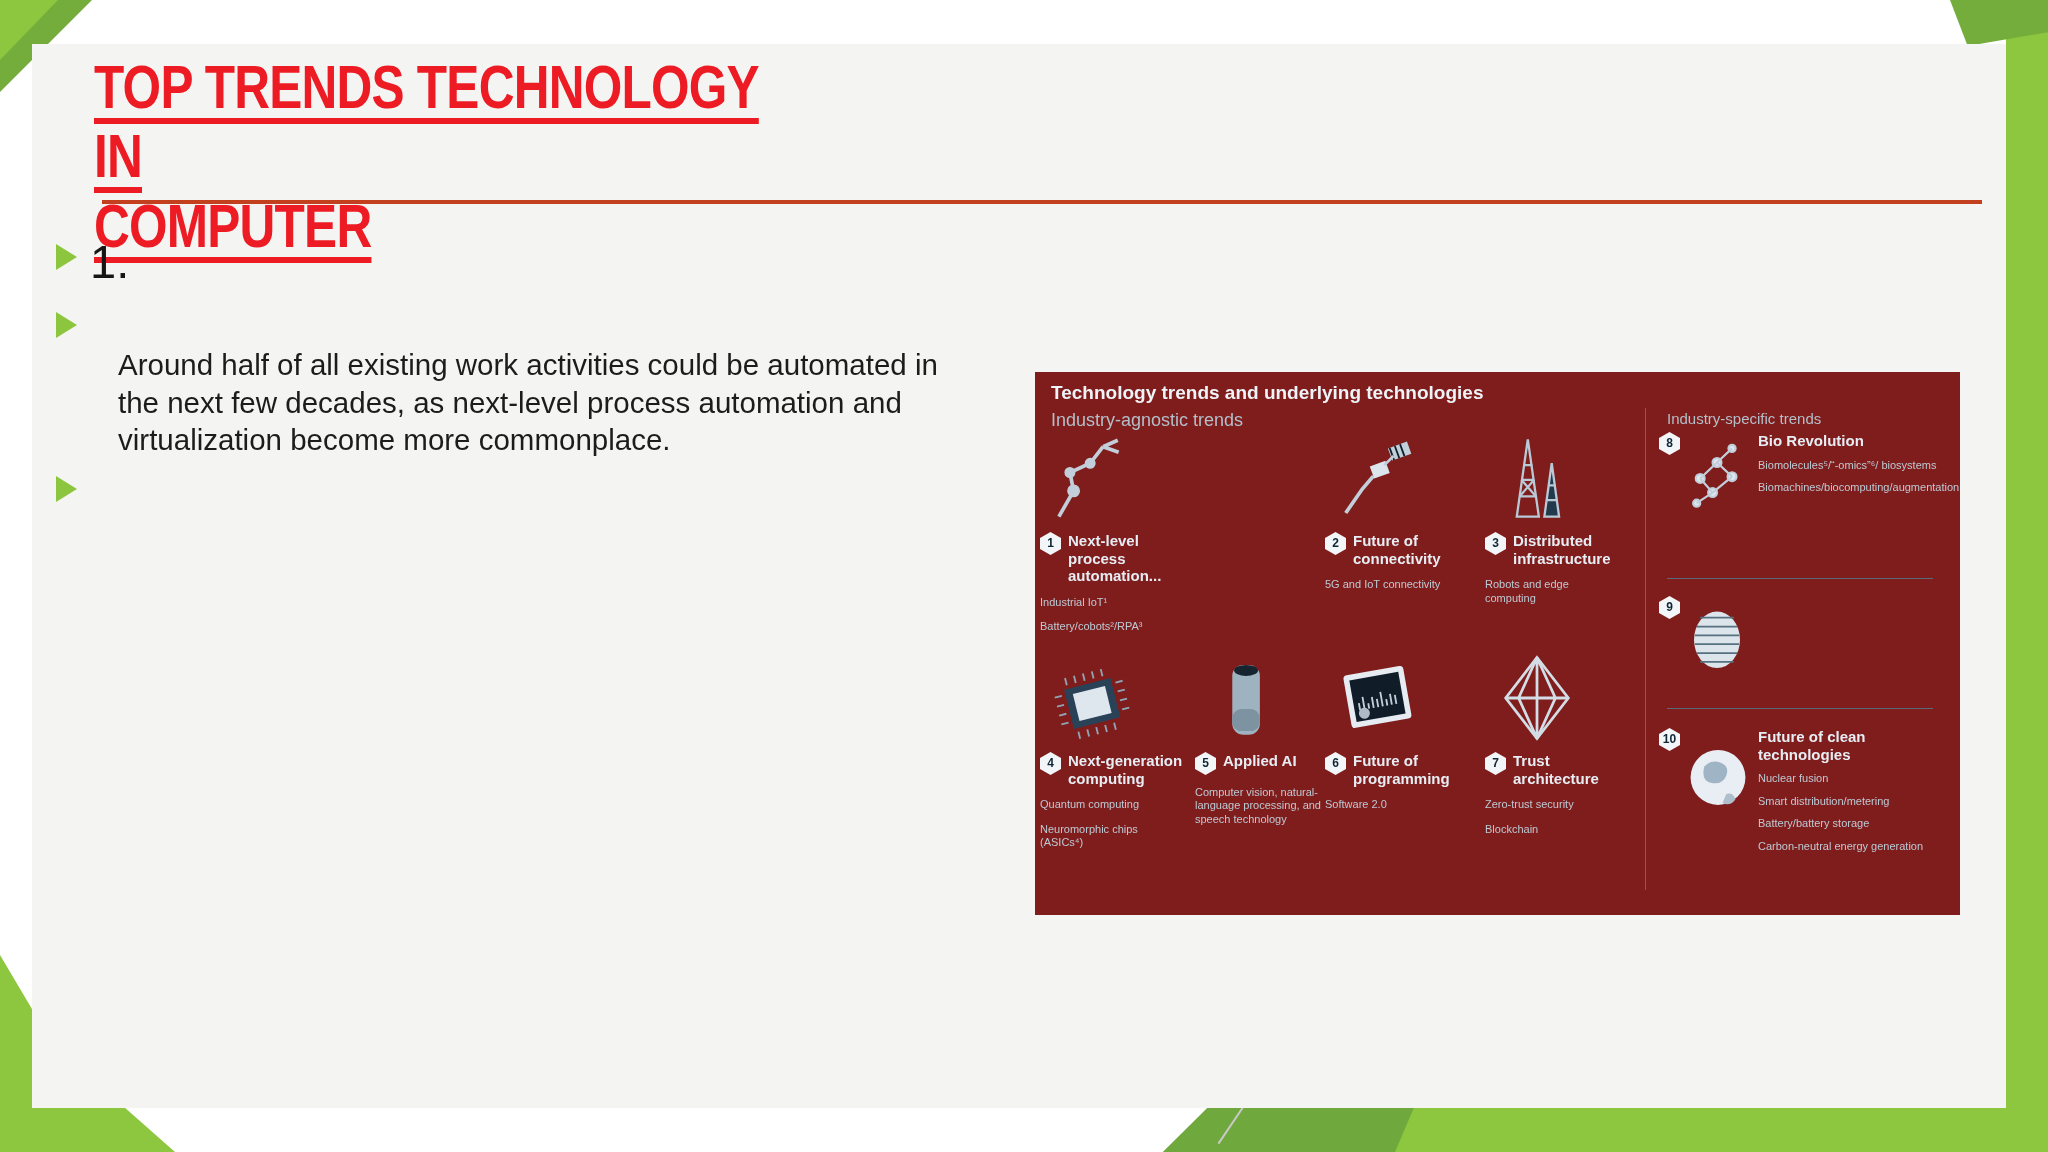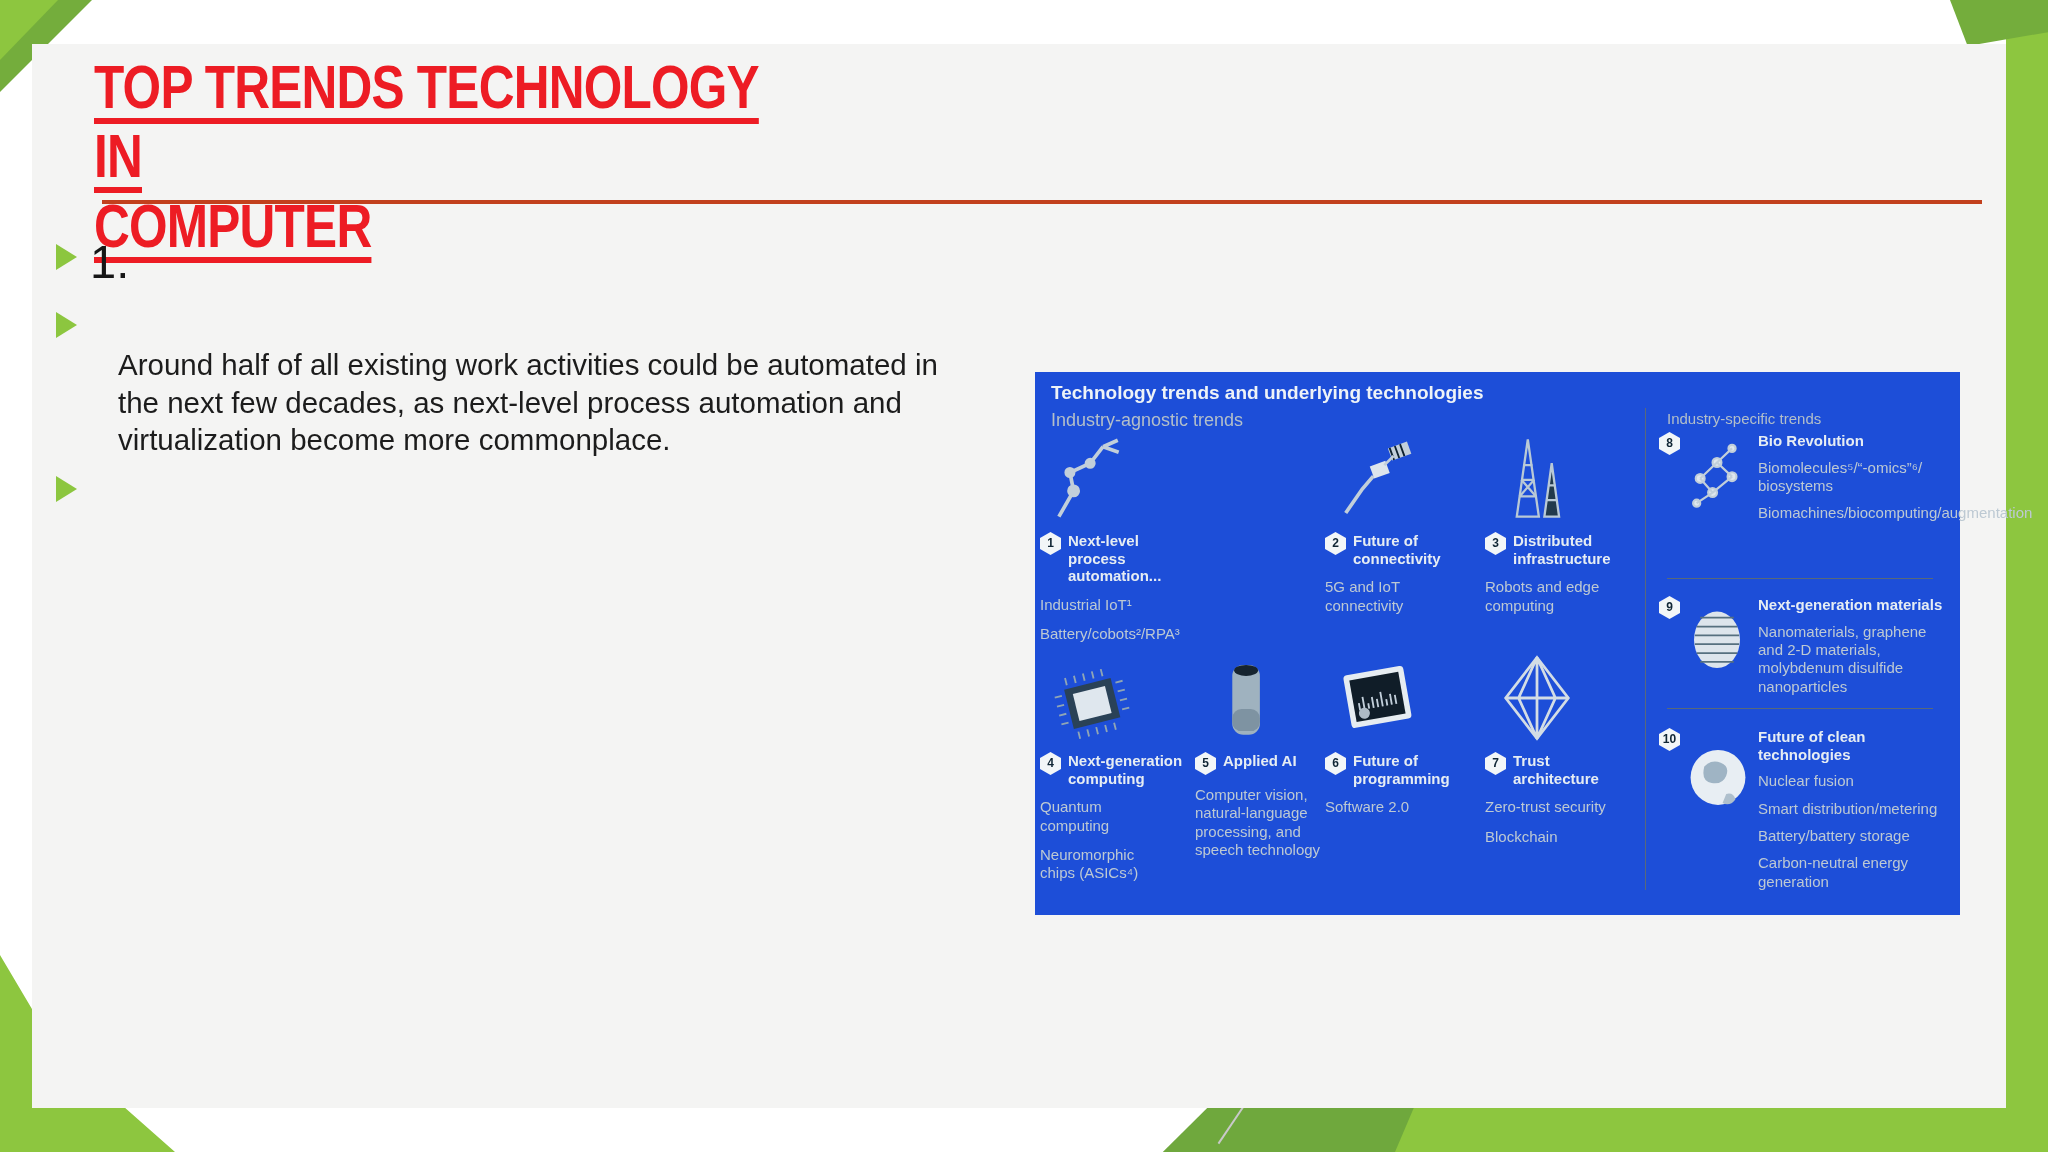--- a/index.html
+++ b/index.html
@@ -36,36 +36,36 @@
   .tri{position:absolute;width:21px;height:26px;background:#8cc63f;
       clip-path:polygon(0 0,100% 50%,0 100%);}
   .bullet1{position:absolute;left:58px;top:190px;display:flex;align-items:baseline;color:#161616;}
   .bullet1 .num{font-size:47px;font-weight:400;margin-right:10px;}
   .bullet1 .head{font-size:31px;font-weight:bold;}
   .para{position:absolute;left:86px;width:856px;font-size:29.5px;line-height:37.5px;color:#1c1c1c;}
   .para2{top:258px;margin-top:44px;}
   .para3{top:422px;}
 
   
-  .info{position:absolute;left:1003px;top:328px;width:925px;height:543px;background:#1d4ed8;
+  .info{position:absolute;left:1003px;top:328px;width:925px;height:543px;background:#7f1d1d;
       color:#c3ced8;}
   .info-title{position:absolute;left:16px;top:10px;font-size:19px;font-weight:bold;color:#eef3f7;}
   .info-sub{position:absolute;left:16px;top:38px;font-size:18px;color:#b3bfc9;}
   .info-sub-right{position:absolute;left:632px;top:38px;font-size:15px;color:#b3bfc9;}
   .vdiv{position:absolute;left:610px;top:36px;width:1px;height:482px;background:#58697a;}
   .hdiv{position:absolute;left:632px;width:266px;height:1px;background:#58697a;}
 
   .cell{position:absolute;width:150px;}
   .icon-area{height:104px;display:flex;align-items:flex-end;padding-left:6px;}
   .cell-head{display:flex;align-items:flex-start;gap:7px;margin-top:8px;}
   .badge{flex:0 0 auto;width:21px;height:23px;background:#f2f6f8;color:#102635;
       clip-path:polygon(50% 0,100% 26%,100% 74%,50% 100%,0 74%,0 26%);
       font-size:12px;font-weight:bold;text-align:center;line-height:23px;}
   .cell-title{font-size:15px;font-weight:bold;color:#e6edf3;line-height:1.18;}
-  .cell-item{font-size:15px;color:#bdc9d3;line-height:1.22;margin-top:11px;width:132px;}
+  .cell-item{font-size:11px;color:#bdc9d3;line-height:1.22;margin-top:11px;width:132px;}
 
   .rcell{position:absolute;left:624px;width:292px;display:flex;gap:6px;}
   .ricon{flex:0 0 66px;padding-top:4px;}
   .rtext{flex:1;}
   .rtext .cell-item{width:180px;margin-top:9px;}
   svg.ic{display:block;}
 </style>
 </head>
 <body>
 
@@ -255,24 +255,20 @@
       <div class="rcell" style="top:224px;">
         <span class="badge">9</span>
         <div class="ricon">
           <svg class="ic" width="62" height="84" viewBox="0 0 70 95">
             <ellipse cx="35" cy="45" rx="26" ry="32" fill="#dde5ec"></ellipse>
             <g stroke="#56707f" stroke-width="2">
                 <path d="M12 30 h46 M10 40 h50 M10 50 h50 M12 60 h46 M16 70 h38 M16 20 h38"></path>
               </g>
           </svg>
         </div>
-        <div class="rtext">
-          <div class="cell-title">Next-generation materials</div>
-          <div class="cell-item">Nanomaterials, graphene and 2-D materials, molybdenum disulfide nanoparticles</div>
-        </div>
       </div>
       <div class="hdiv" style="top:336px;"></div>
 
       <div class="rcell" style="top:356px;">
         <span class="badge">10</span>
         <div class="ricon">
           <svg class="ic" width="64" height="90" viewBox="0 0 70 95">
             <circle cx="35" cy="48" r="30" fill="#e8eef3"></circle>
             <path d="M20 36 q8 -8 18 -4 q10 4 6 14 q-4 10 -16 8 q-12 -2 -8 -18 Z" fill="#9fb4c4"></path>
             <path d="M44 66 q8 -2 10 6 q-6 8 -14 4 Z" fill="#aebfcc"></path>

